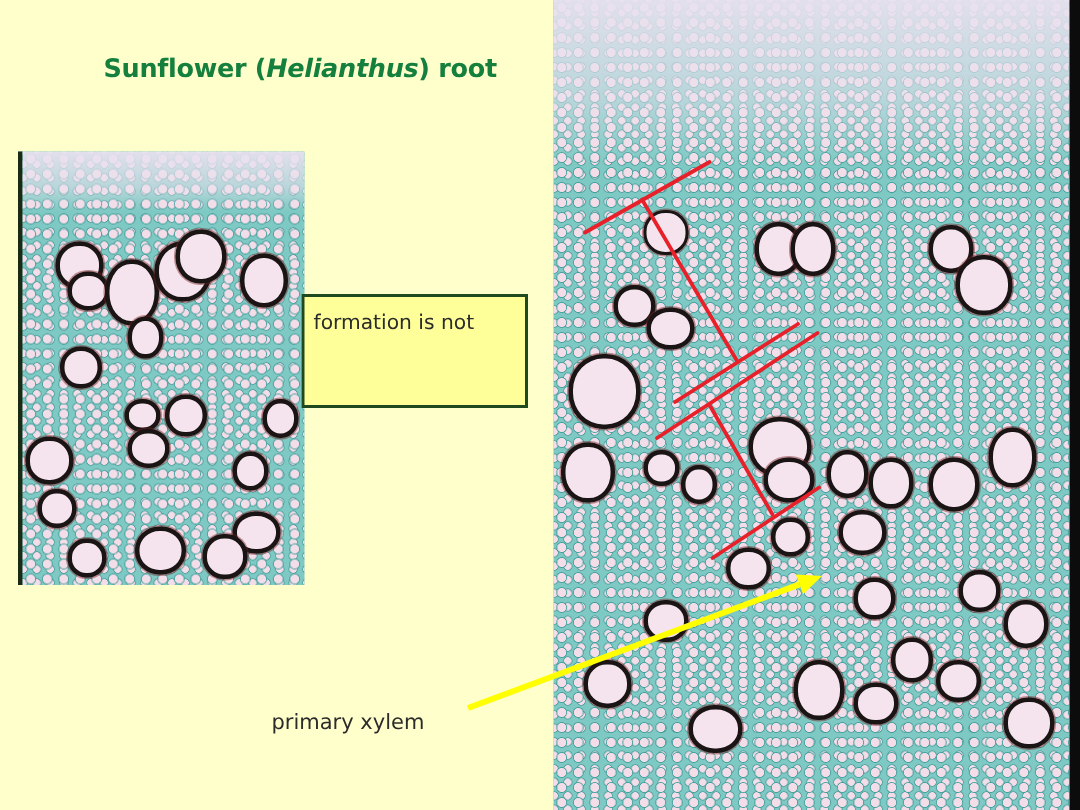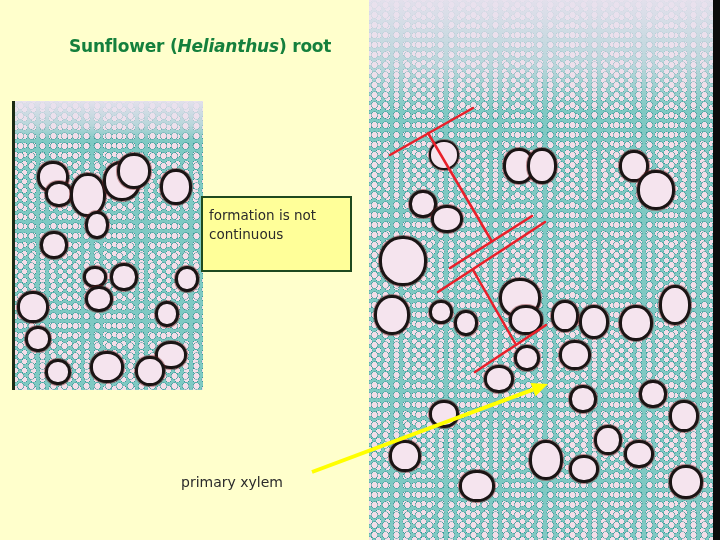--- a/index.html
+++ b/index.html
@@ -156,21 +156,20 @@
   <div class="vessel" style="left:20px;top:440px;width:26px;height:26px"></div>
   <div class="vessel" style="left:90px;top:470px;width:30px;height:26px"></div>
   <div class="vessel" style="left:300px;top:400px;width:24px;height:26px"></div>
   <div class="vessel" style="left:270px;top:380px;width:22px;height:22px"></div>
 </div>
 <div class="dark-strip"></div>
 
 <div class="callout">
   <div class="callout-text">
     <div>formation is not</div>
-    <div>continuous</div>
   </div>
 </div>
 
 <div class="label-primary">primary xylem</div>
 
 <svg class="overlay" viewBox="0 0 720 540">
   <g stroke="#e8202a" stroke-width="2.5" stroke-linecap="round">
     <line id="rl0" x1="390" y1="155" x2="473" y2="108" stroke="#e8202a"></line>
     <line id="rl1" x1="428" y1="133" x2="491" y2="240" stroke="#e8202a"></line>
     <line id="rl2" x1="450" y1="268" x2="532" y2="216" stroke="#e8202a"></line>

